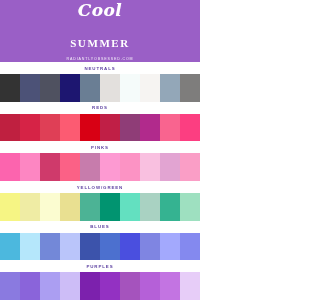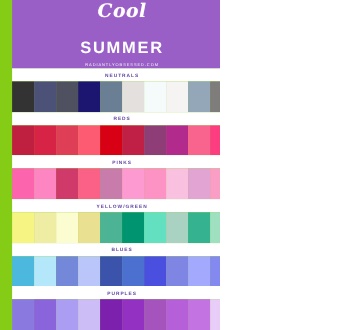--- a/index.html
+++ b/index.html
@@ -12,22 +12,21 @@
     overflow: hidden;
     background: #ffffff;
     font-family: "Liberation Sans", sans-serif;
   }
   .card {
     width: 200px;
     height: 300px;
     position: relative;
     display: flex;
     flex-direction: column;
-    background: #84cc16;
-    padding-left: 11px;
+    background: #f9a8d4;
   }
 
   
   .header {
     background: #9a5fc6;
     height: 62px;
     flex: 0 0 62px;
     display: flex;
     flex-direction: column;
     align-items: center;
@@ -39,23 +38,23 @@
     font-family: "DejaVu Serif", serif;
     font-style: italic;
     font-weight: bold;
     font-size: 17px;
     line-height: 17px;
     letter-spacing: 0.5px;
     margin-top: 2px;
     text-shadow: 0 0 1px rgba(255,255,255,0.35);
   }
   .title-main {
-    font-family: Liberation Sans, sans-serif;
+    font-family: Liberation Serif, serif;
     font-weight: bold;
-    font-size: 15px;
+    font-size: 11px;
     line-height: 19px;
     letter-spacing: 1.6px;
     margin-top: 15px;
   }
   .title-url {
     font-family: "Liberation Sans", sans-serif;
     font-size: 3.6px;
     line-height: 6px;
     letter-spacing: 0.85px;
     margin-top: 3px;

